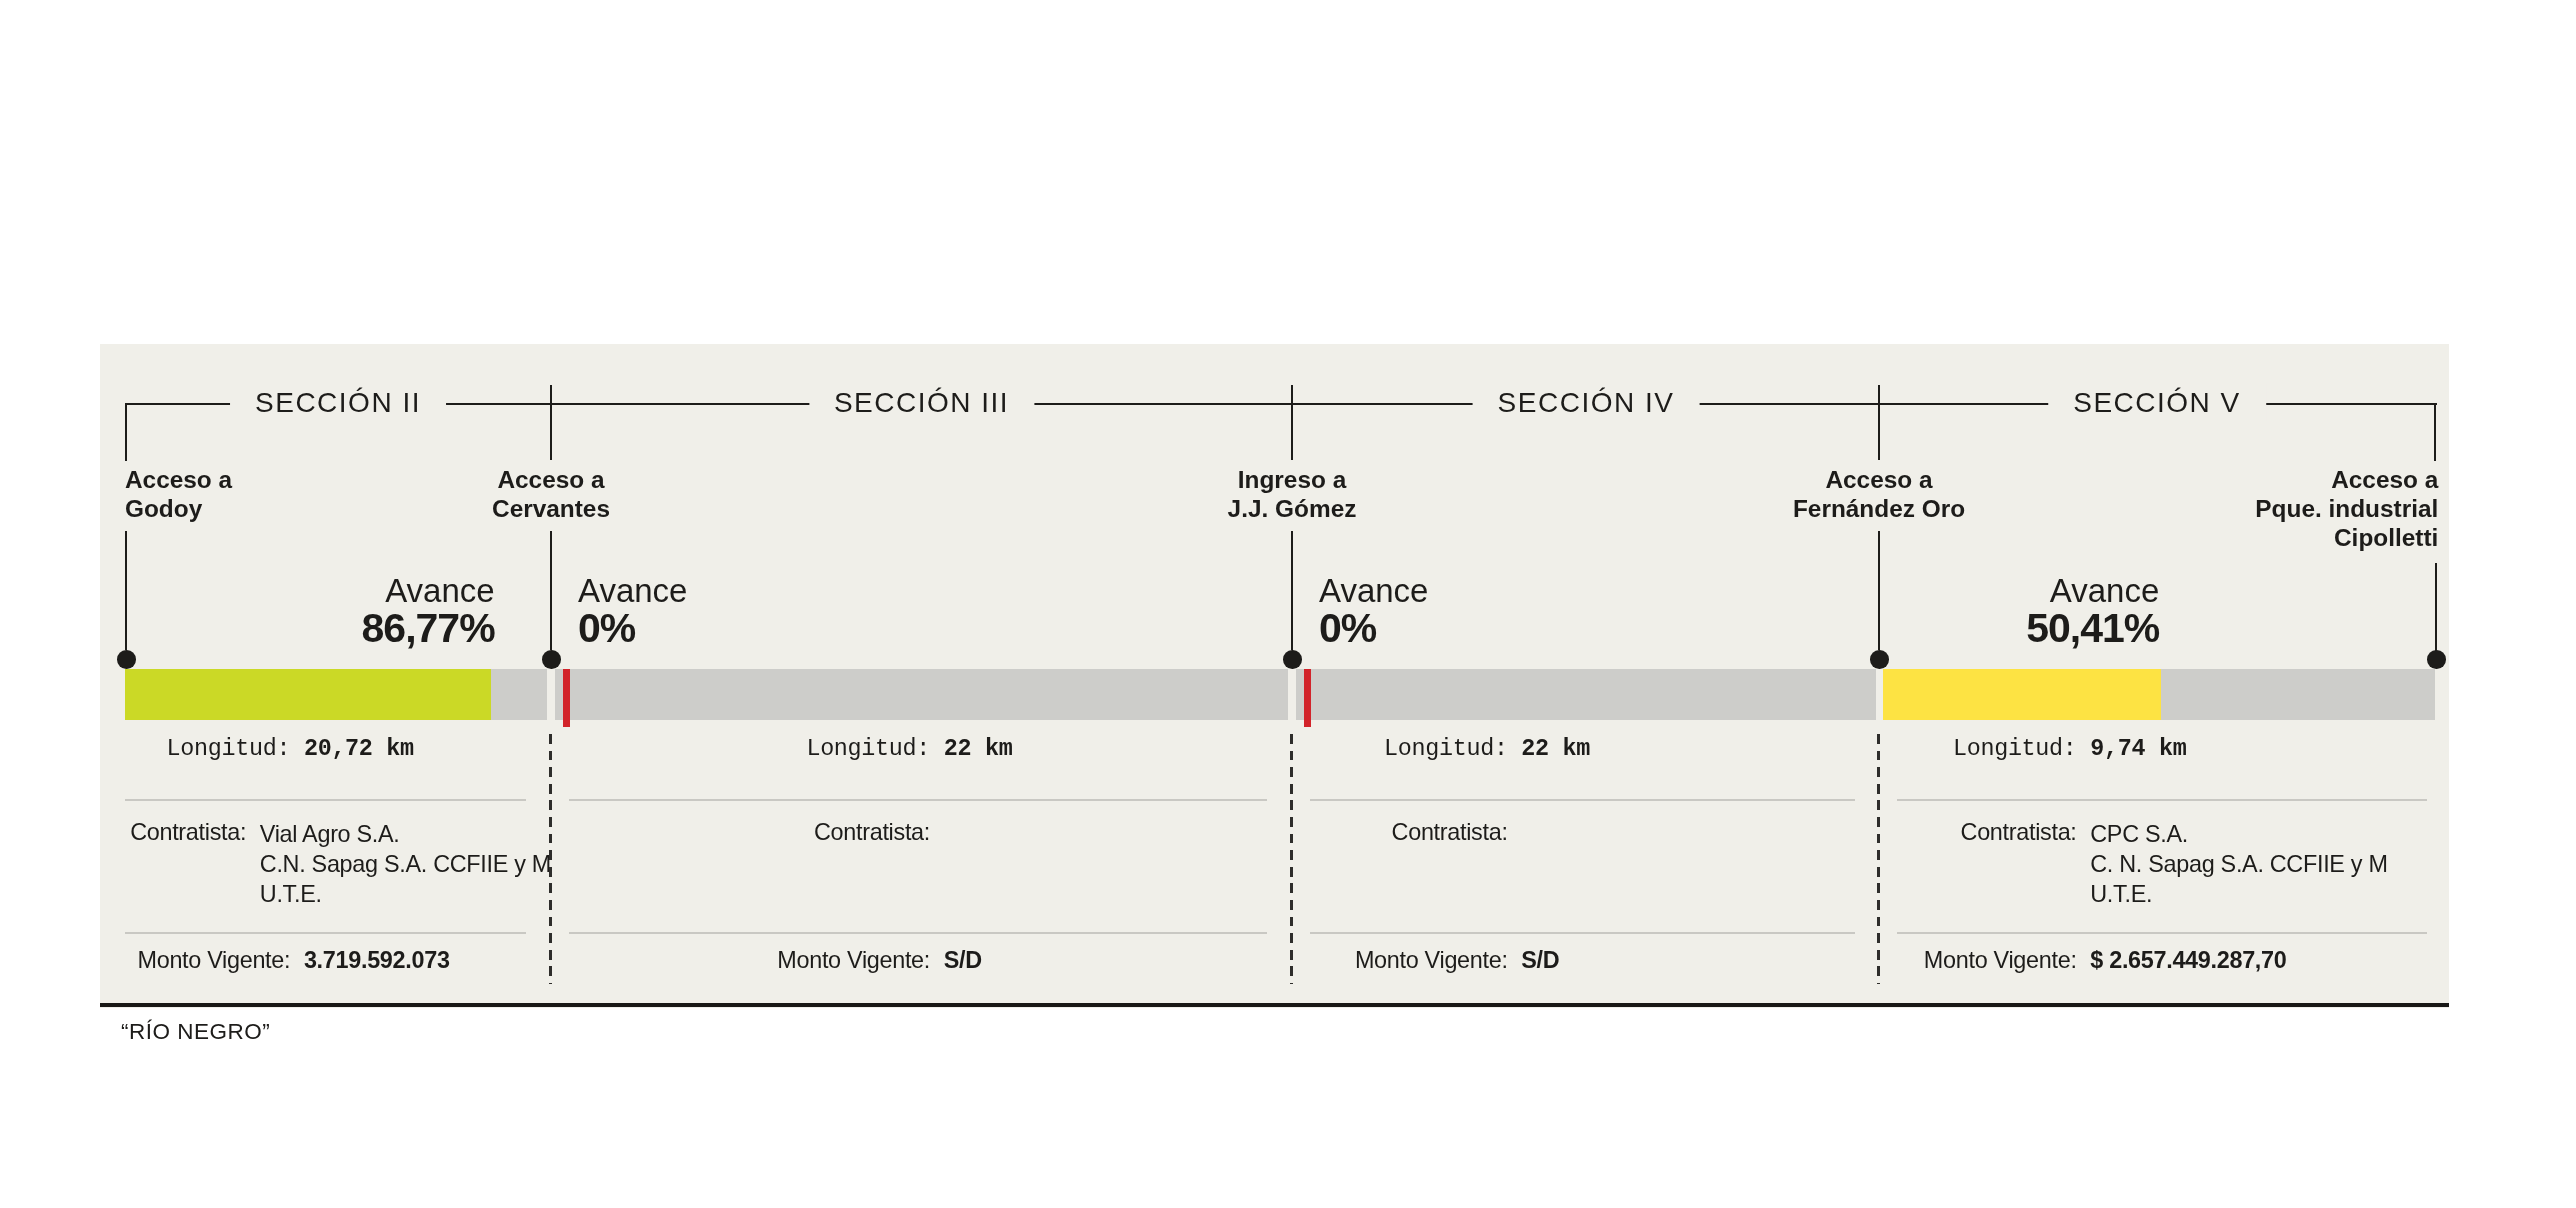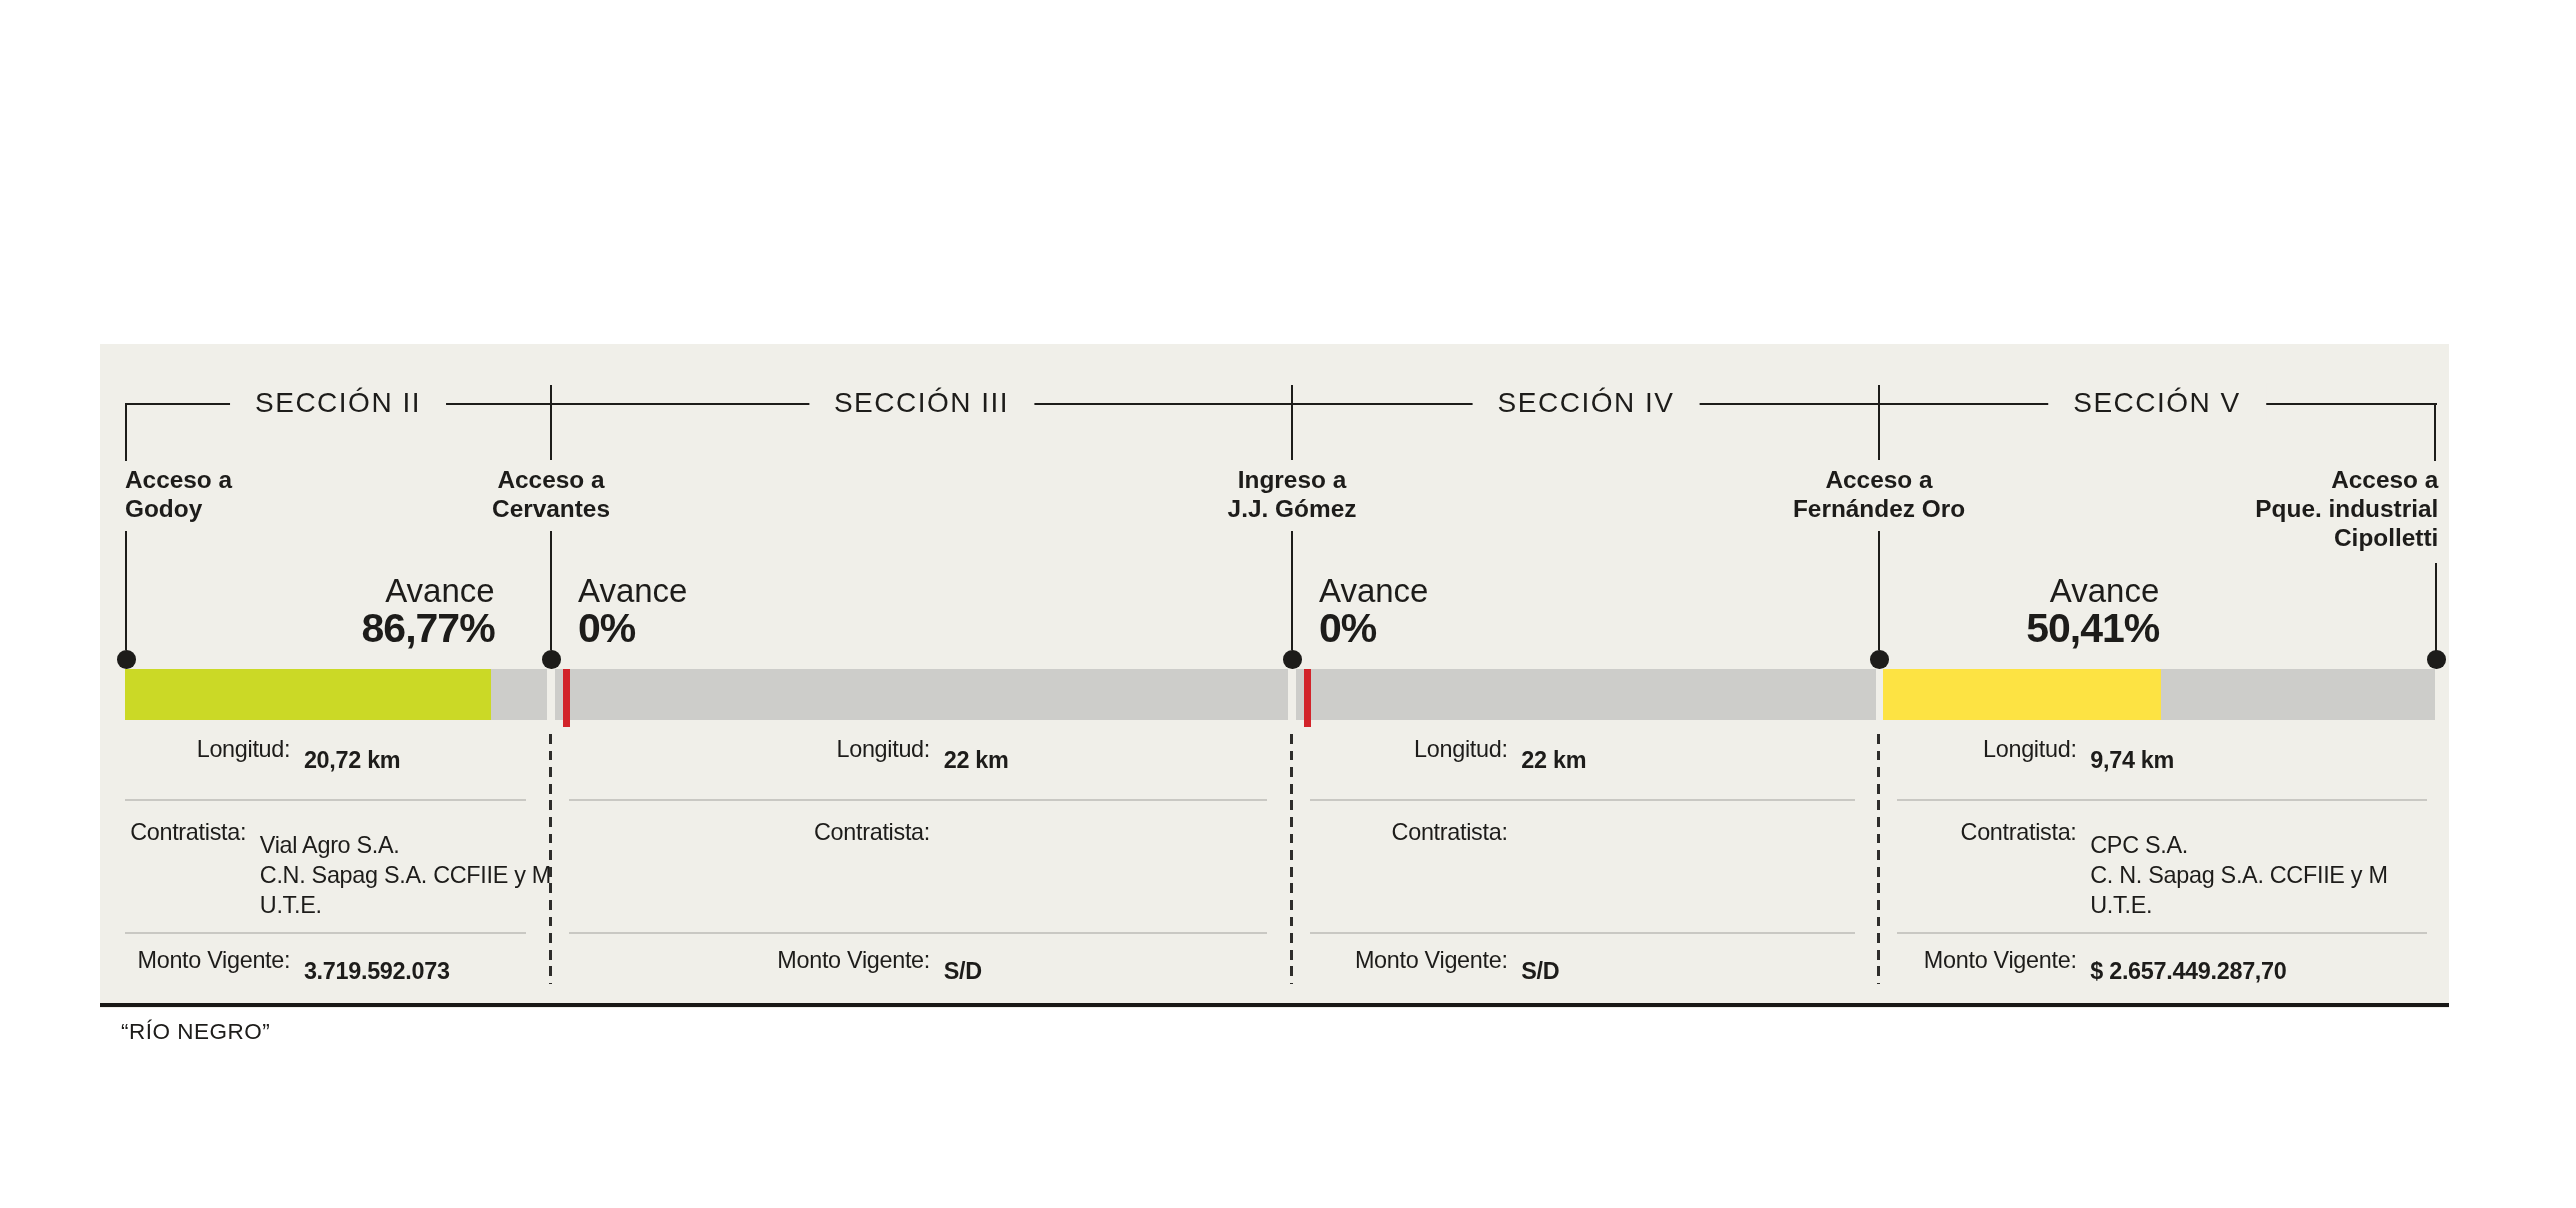--- a/index.html
+++ b/index.html
@@ -32,23 +32,23 @@
   .zero-tick{position:absolute;left:7.8px;top:0;width:7.8px;height:58px;background:#d2232a;}
 
   .avance{position:absolute;top:232px;white-space:nowrap;}
   .avance.at-end{transform:translateX(-100%);text-align:right;}
   .avance.at-start{left:27px;text-align:left;}
   .avance .word{font-size:33px;line-height:30px;}
   .avance .num{font-size:41px;line-height:44px;font-weight:bold;letter-spacing:-1px;}
 
   .row{position:absolute;left:0;right:0;display:flex;font-size:23.4px;letter-spacing:-0.3px;}
   .row .lab{text-align:right;padding-right:13.7px;box-sizing:border-box;}
-  .row .val{flex:1;white-space:nowrap;margin-top:11px;}
+  .row .val{flex:1;white-space:nowrap;}
   .b{font-weight:bold;}
-  .row-long{top:392px;}
+  .row-long{top:392px;font-family:Liberation Mono, monospace;}
   .row-contr{top:475px;}
   .row-contr .val div{line-height:30px;}
   .row-monto{top:603px;}
   .sep{position:absolute;left:17.6px;right:25px;height:2px;background:#c9c8c3;}
   .section.first .sep{left:0;}
   .section.last .sep{right:7.8px;}
   .sep1{top:455px;}
   .sep2{top:588px;}
   .dash{position:absolute;left:-2px;top:390px;width:2.9px;height:250px;background:repeating-linear-gradient(180deg,#2e2d2b 0 9.8px,rgba(0,0,0,0) 9.8px 16.6px);}
 

